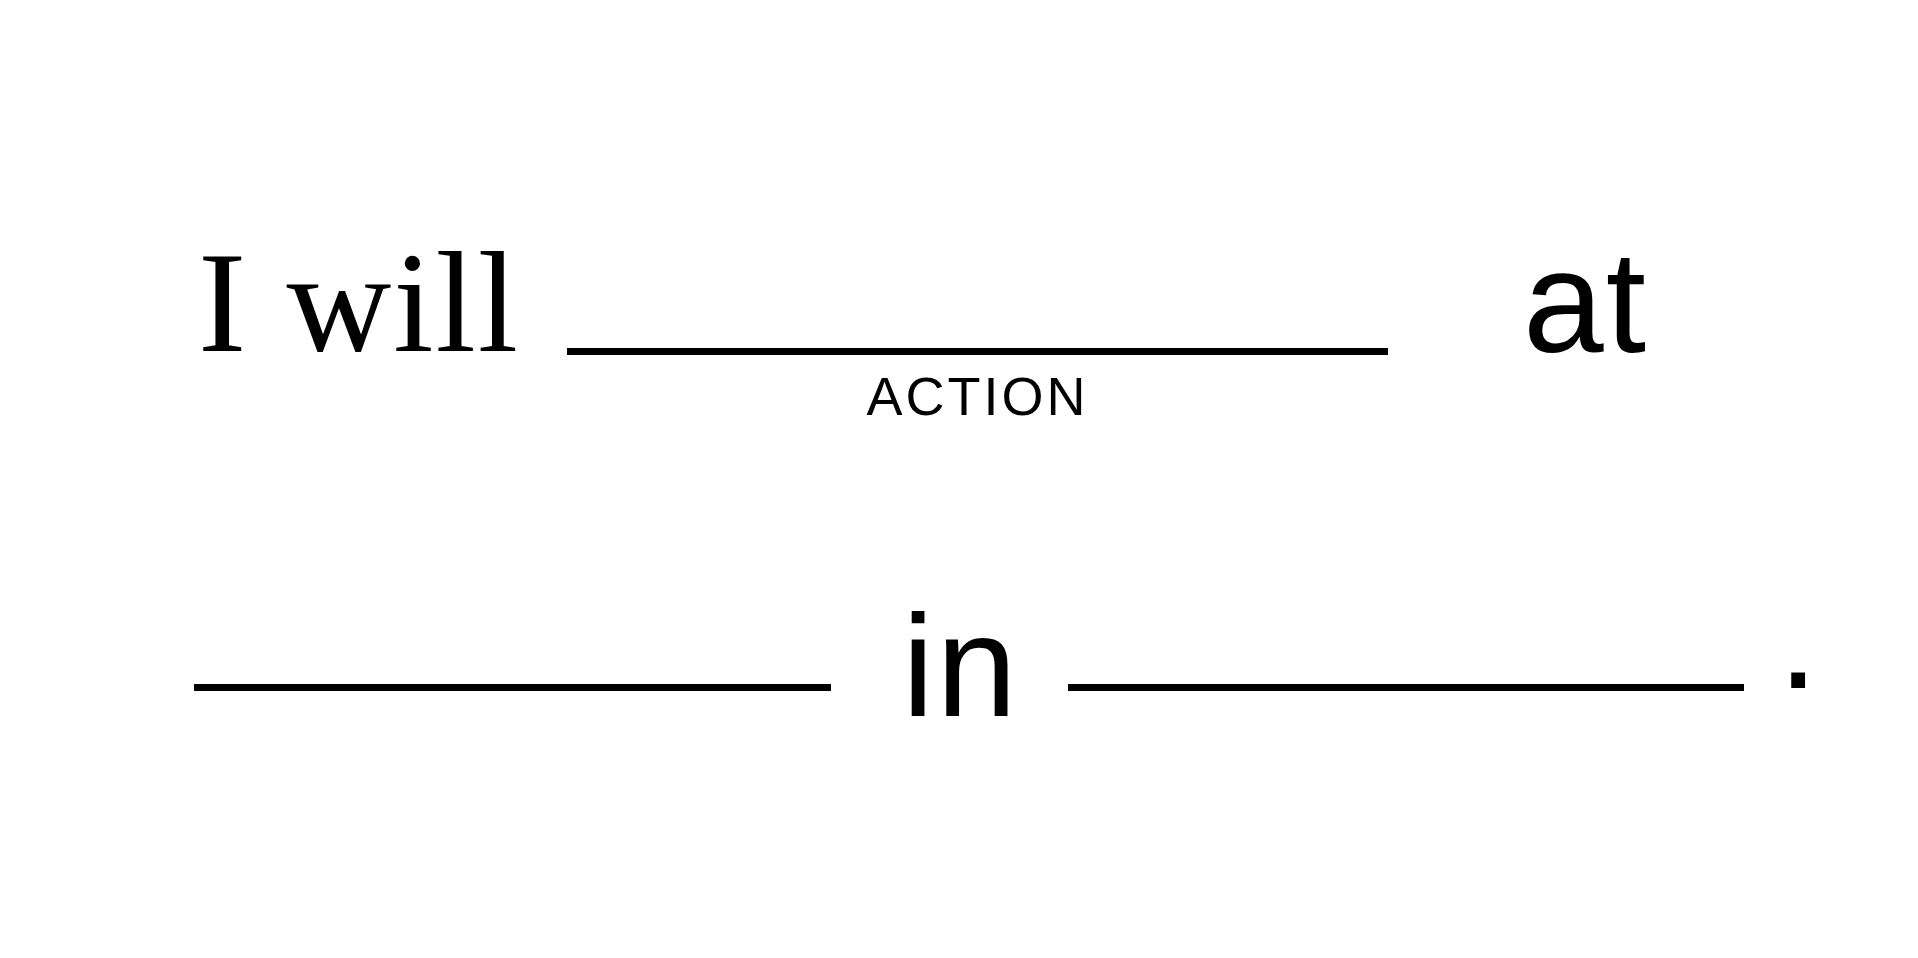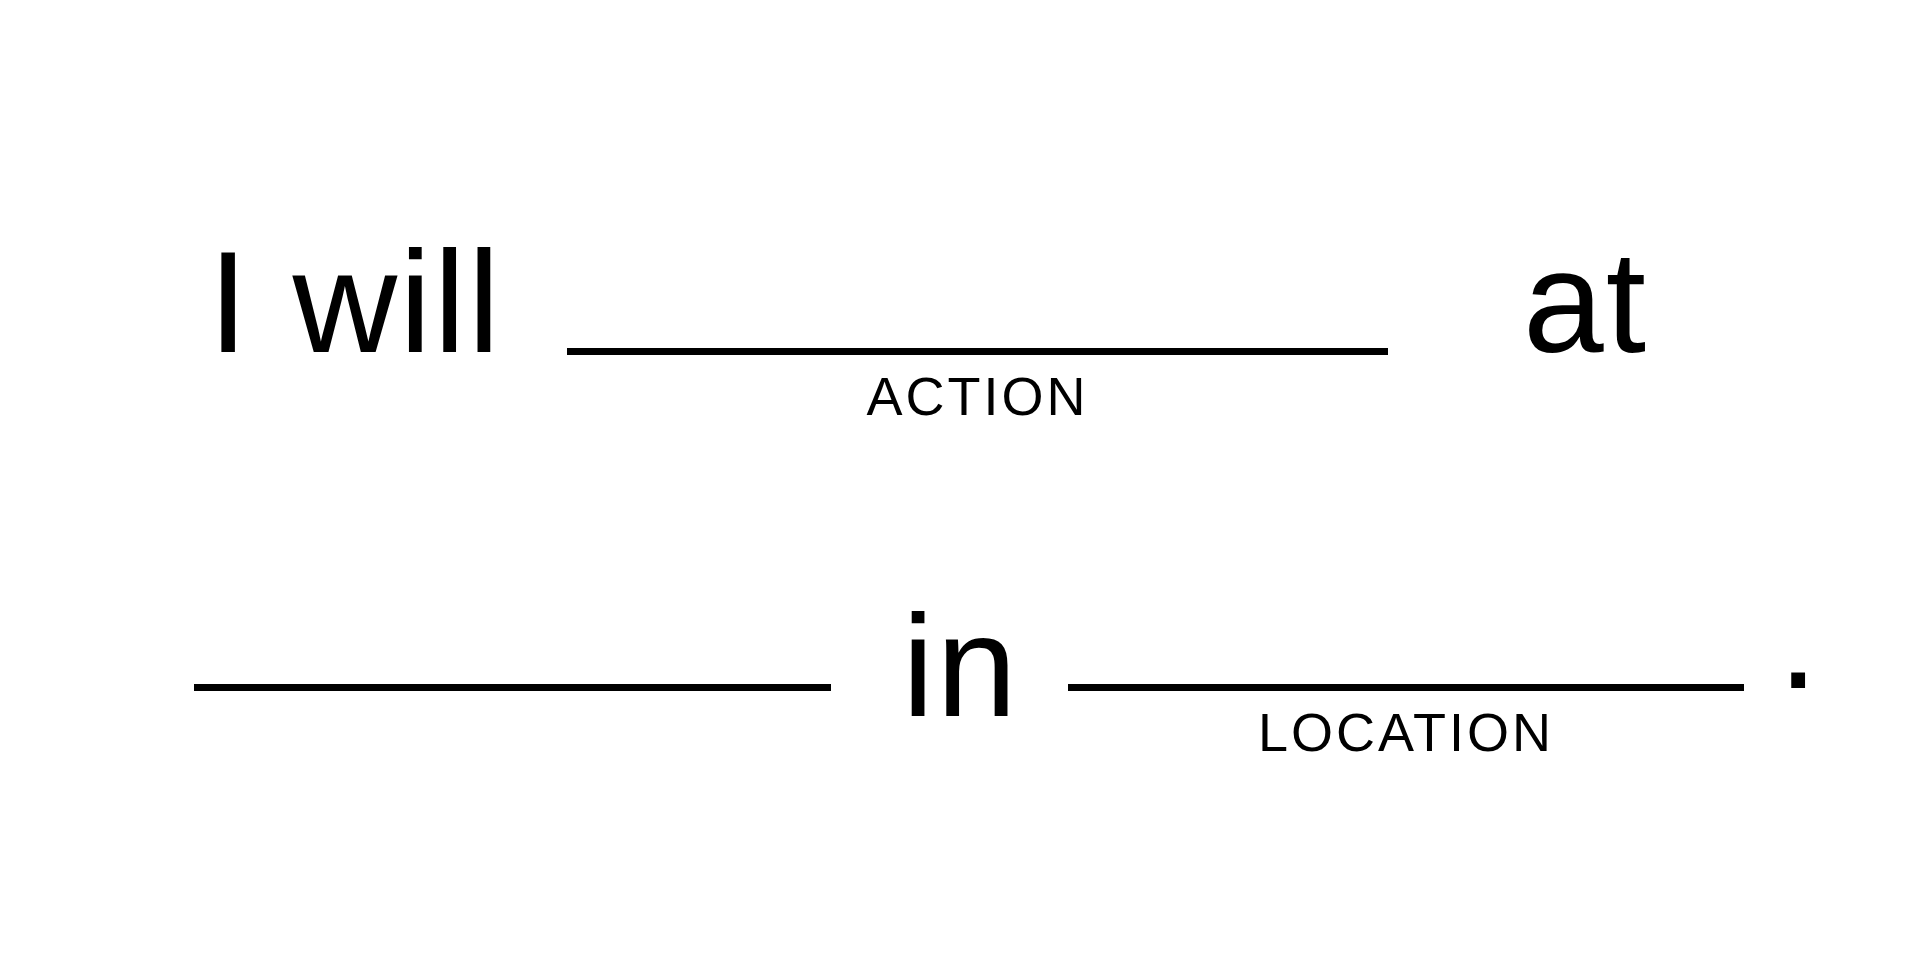--- a/index.html
+++ b/index.html
@@ -41,21 +41,21 @@
     margin-top: 14px;
     width: 100%;
     text-align: center;
     font-size: 54px;
     line-height: 1;
     letter-spacing: 3px;
     color: #000000;
     white-space: pre;
   }
   
-  #text-i-will   { left: 208px;  top: 230px; }
+  #text-i-will   { left: 198px;  top: 230px; font-family: Liberation Serif, serif; }
   #blank-action  { left: 567px;  top: 348px; width: 821px; }
   #text-at       { left: 1523px; top: 230px; }
   
   #blank-time     { left: 194px;  top: 684px; width: 637px; }
   #text-in        { left: 890px;  top: 594px; margin-left: 12px; }
   #blank-location { left: 1068px; top: 684px; width: 676px; }
   #text-period    { left: 1778px; top: 566px; }
 </style>
 </head>
 <body>
@@ -72,18 +72,17 @@
   <span class="big-text" id="text-at">at</span>
 
   <div class="blank" id="blank-time">
     <div class="rule"></div>
   </div>
 
   <span class="big-text" id="text-in">in</span>
 
   <div class="blank" id="blank-location">
     <div class="rule"></div>
-    <div class="blank-label">LOCATION</div>
   </div>
 
   <span class="big-text" id="text-period">.</span>
 
 </div>
 
 </body></html>

